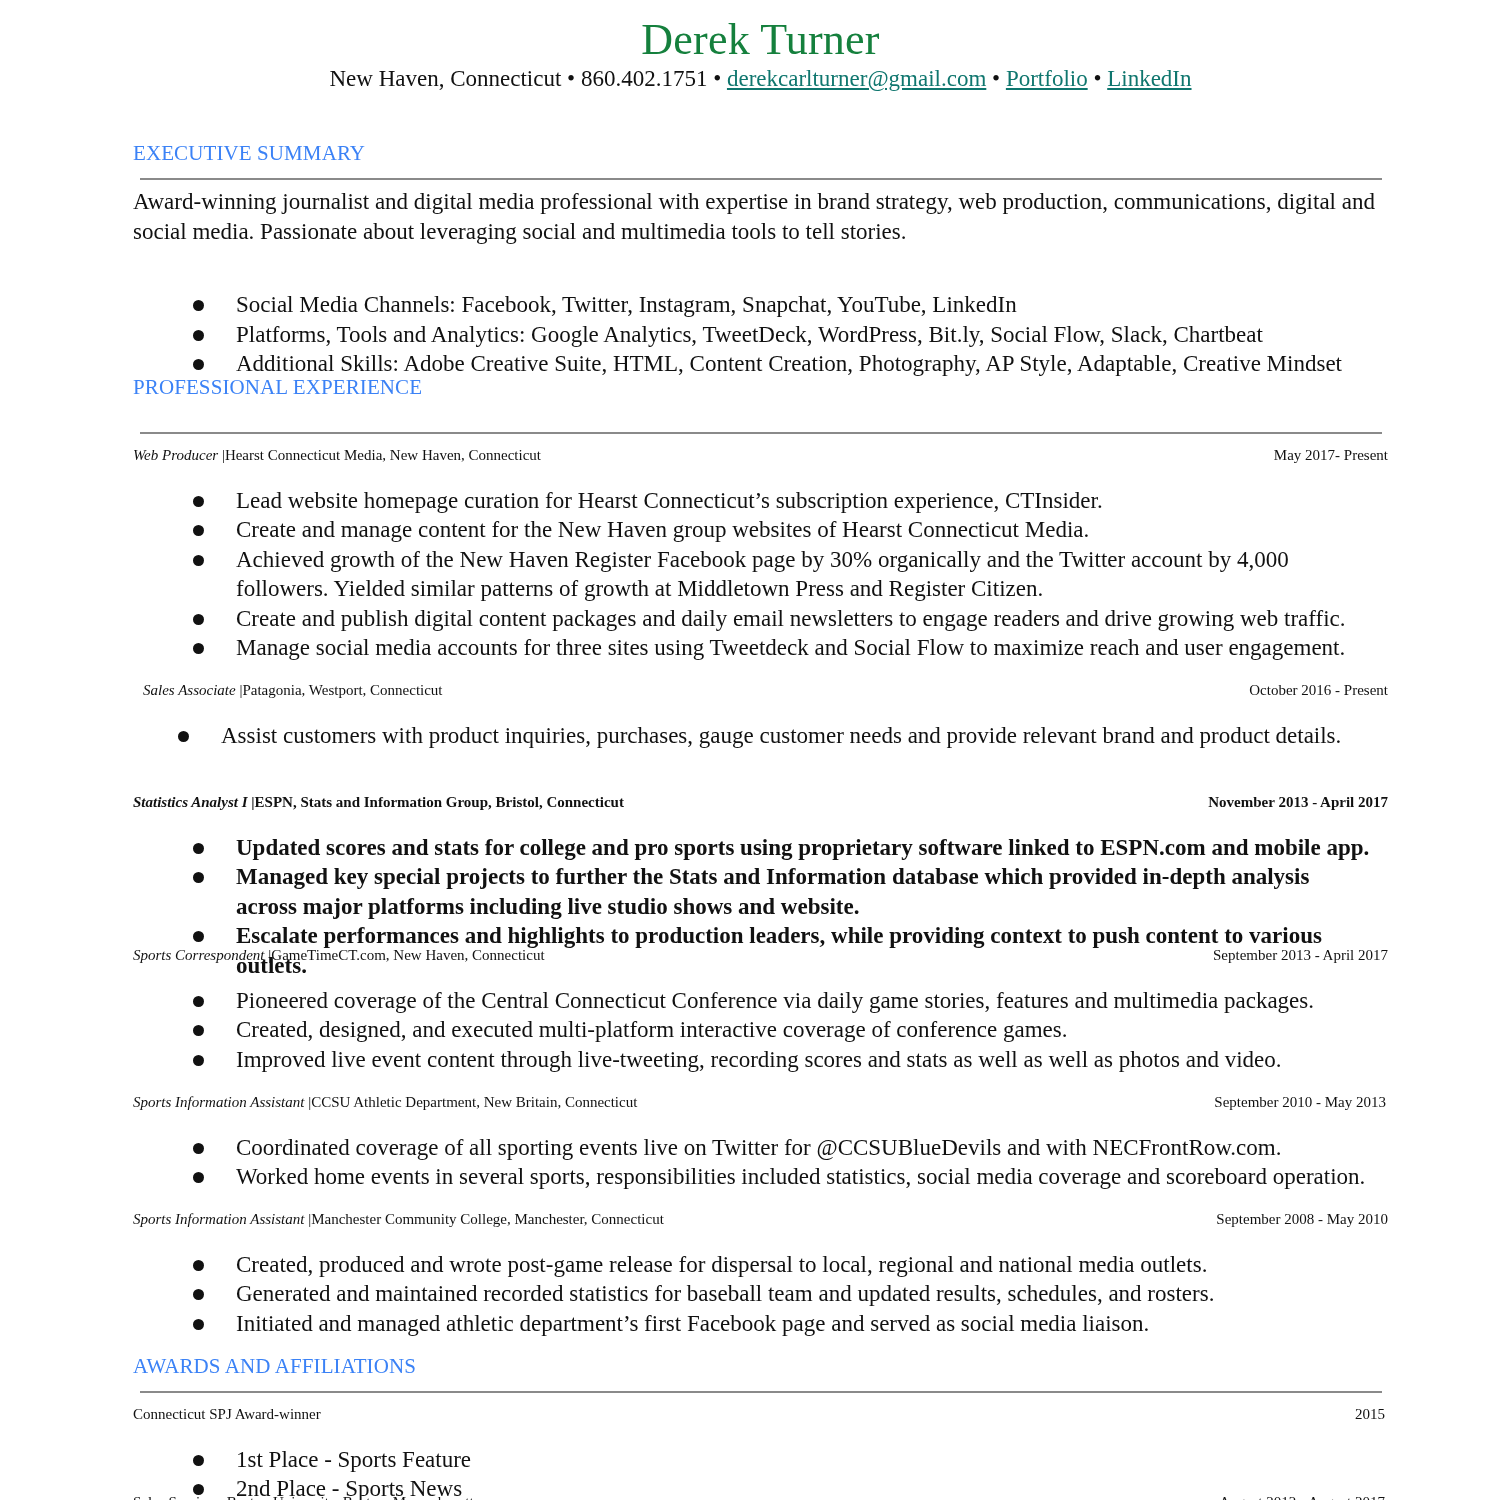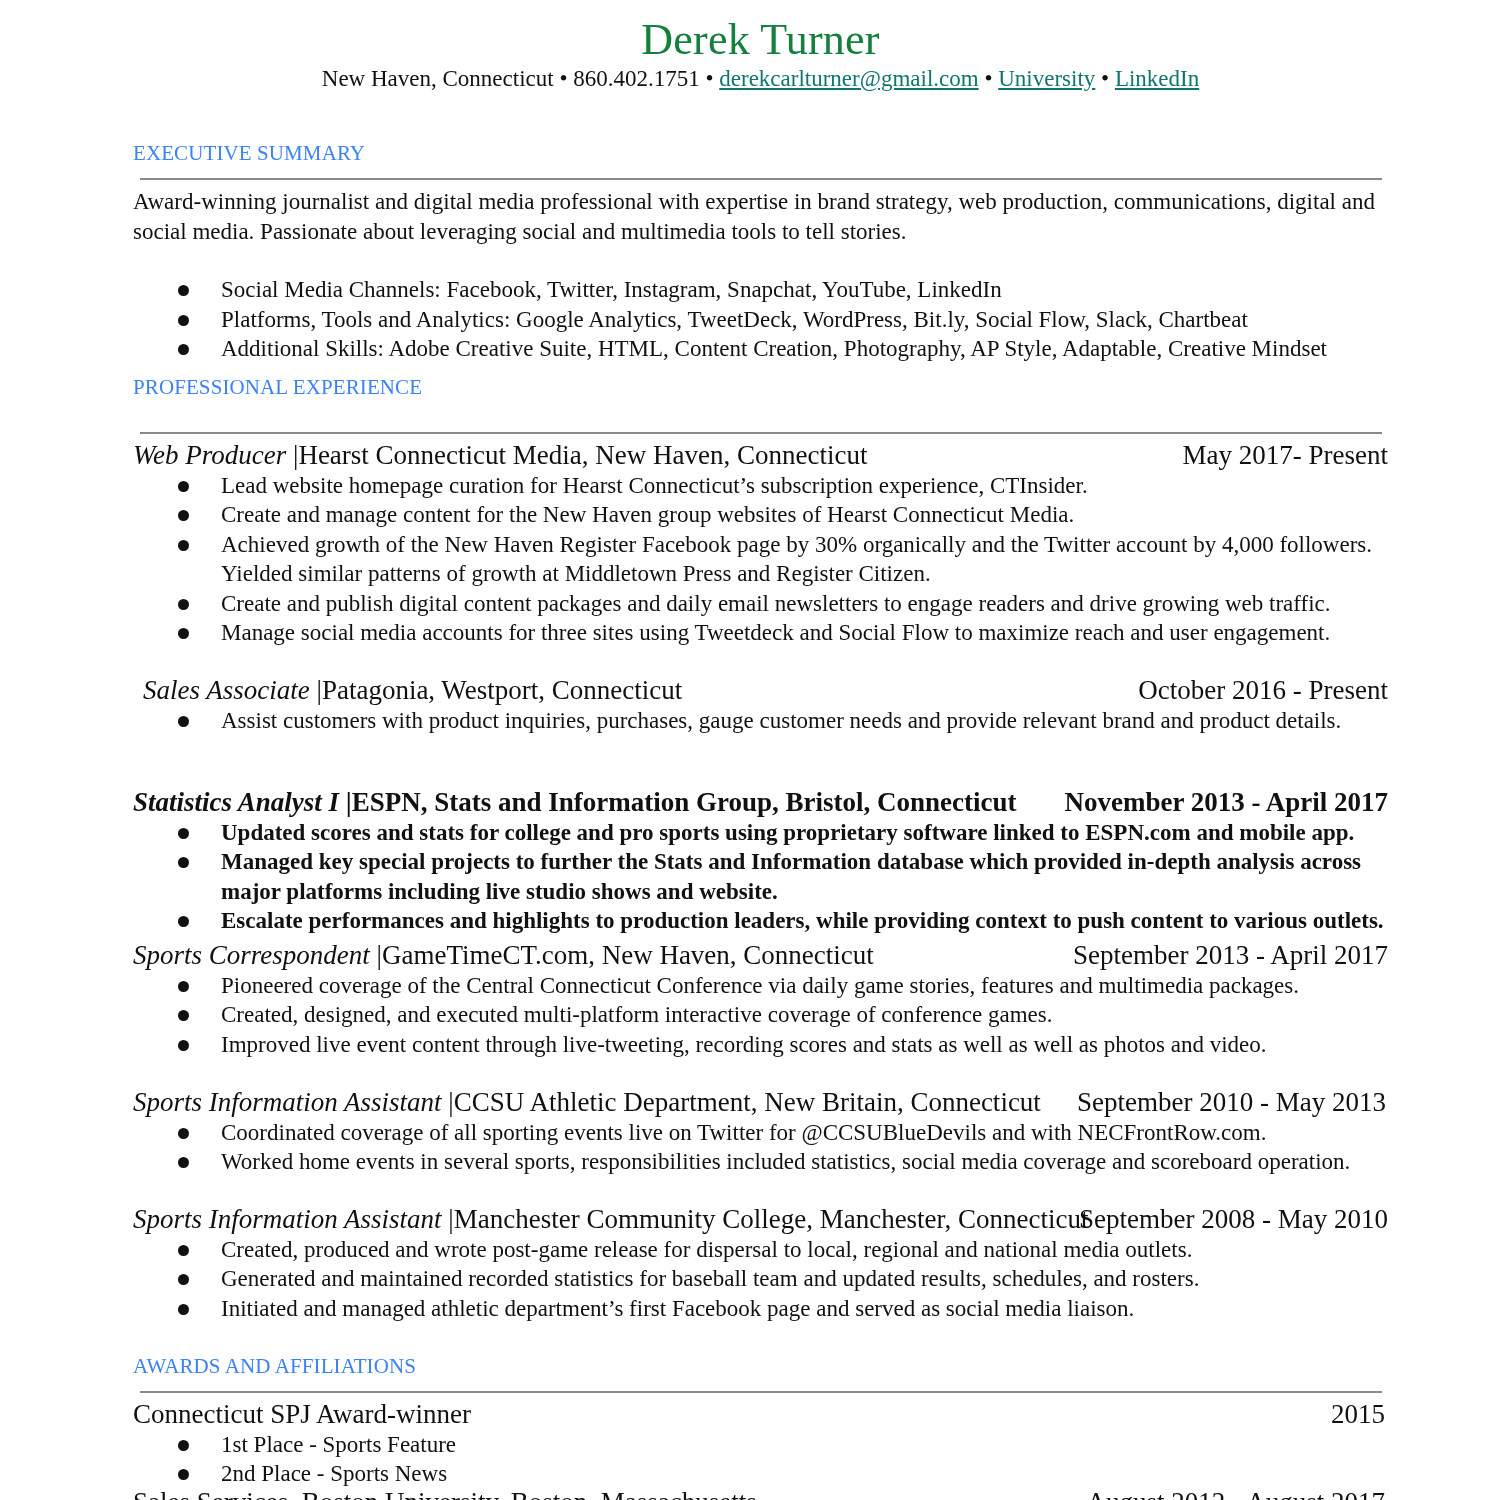--- a/index.html
+++ b/index.html
@@ -15,40 +15,40 @@
   }
   .contact {
     position: absolute; left: 0; top: 66px; width: 1255px; text-align: center;
     font-size: 23px; color: #111;
   }
   .contact a { color: #0f766e; text-decoration: underline; }
   .sec { position: absolute; left: 0; width: 1255px; }
   .sec-title { font-size: 21px; letter-spacing: 0.1px; color: #3b82f6; height: 30px; line-height: 30px; }
   .rule { position: absolute; left: 7px; width: 1242px; height: 2px; background: #8a8a8a; }
   .para { font-size: 23px; line-height: 29.5px; }
-  ul.bul { list-style: none; margin: 0; padding: 0; }
+  ul.bul { list-style: none; margin: 15px; padding: 0; }
   ul.bul li { position: relative; padding-left: 88px; font-size: 23px; line-height: 29.5px; }
   ul.bul li .dot {
     position: absolute; left: 45px; top: 10px; width: 11px; height: 11px;
     border-radius: 50%; background: #111;
   }
-  .job-head { position: relative; font-size: 27px; line-height: 29.5px; height: 29.5px; white-space: nowrap; }
+  .job-head { position: relative; font-size: 15px; line-height: 29.5px; height: 29.5px; white-space: nowrap; }
   .job-head .role { font-style: italic; }
   .job-head .date { position: absolute; right: 0; top: 0; }
   .job { position: absolute; left: 0; width: 1255px; }
 </style>
 </head>
 <body>
 
 <div class="page">
 
   <div class="name">Derek Turner</div>
 
   <div class="contact">
-    <span>New Haven, Connecticut</span><span> • </span><span>860.402.1751</span><span> • </span><a>derekcarlturner@gmail.com</a><span> • </span><a>University</a><span> • </span><a>LinkedIn</a>
+    <span>New Haven, Connecticut</span><span> • </span><span>860.402.1751</span><span> • </span><a>derekcarlturner@gmail.com</a><span> • </span><a>Portfolio</a><span> • </span><a>LinkedIn</a>
   </div>
 
   <div class="sec" style="top:138px;">
     <div class="sec-title">EXECUTIVE SUMMARY</div>
   </div>
   <div class="rule" style="top:178px;"></div>
   <div class="sec para" style="top:187px;">
     <div>Award-winning journalist and digital media professional with expertise in brand strategy, web production, communications, digital and</div>
     <div>social media. Passionate about leveraging social and multimedia tools to tell stories.</div>
   </div>

